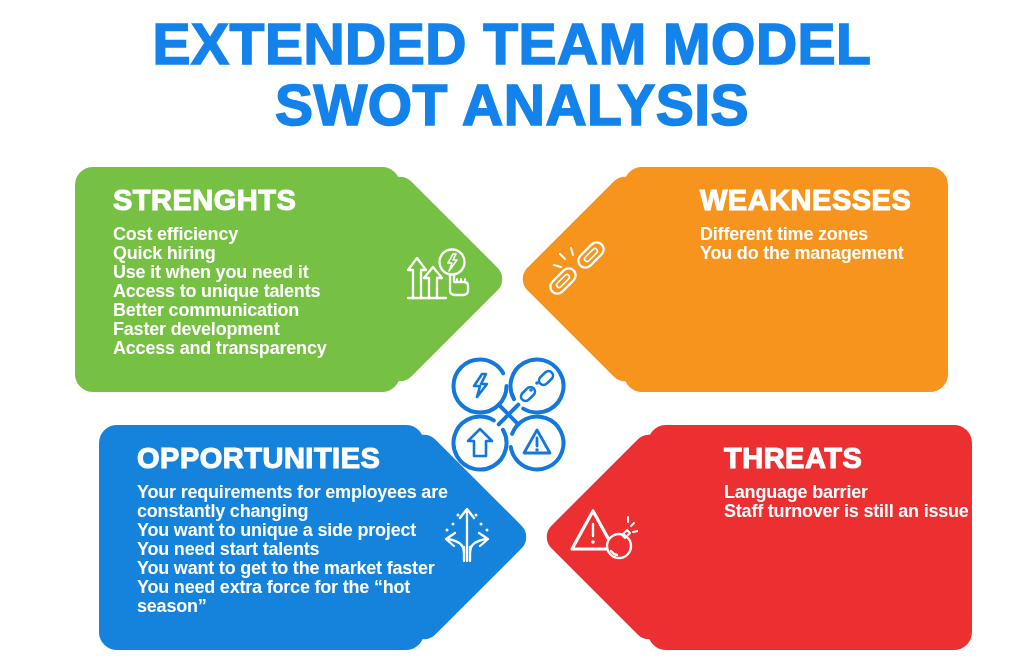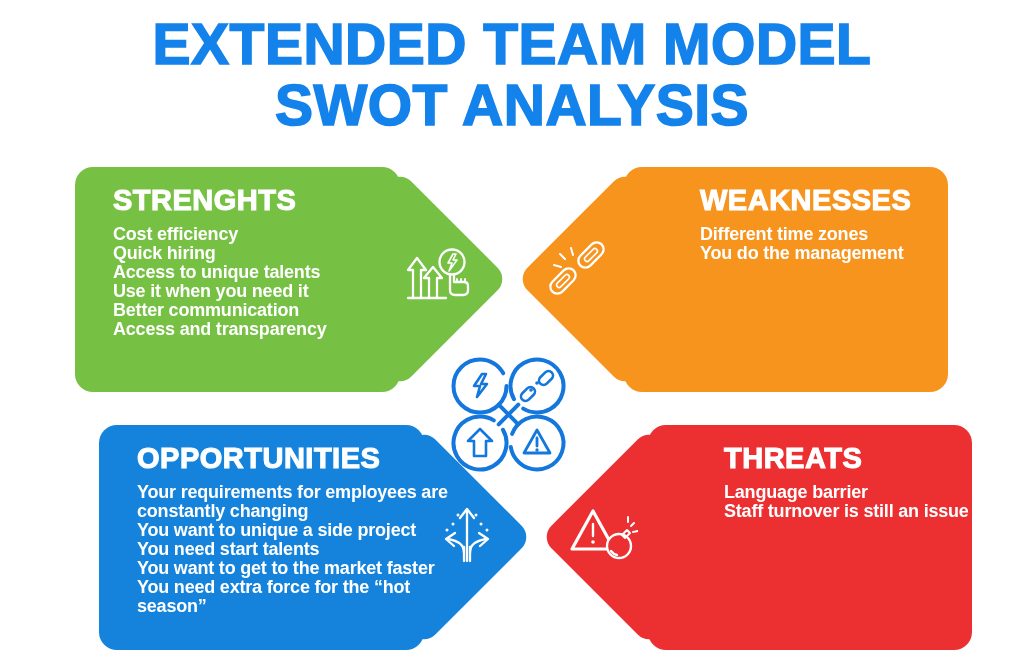--- a/index.html
+++ b/index.html
@@ -44,23 +44,24 @@
     <div>SWOT ANALYSIS</div>
   </div>
 
   <section class="panel green left toprow">
     <div class="rect"></div>
     <div class="tip"></div>
     <h2>STRENGHTS</h2>
     <div class="plist">
         <div>Cost efficiency</div>
         <div>Quick hiring</div>
+        <div>Use it when you need it</div>
         <div>Access to unique talents</div>
-        <div>Use it when you need it</div>
         <div>Better communication</div>
+        <div>Faster development</div>
         <div>Access and transparency</div>
       </div>
     <svg class="q-icon" width="68" height="62" viewBox="0 0 68 62" fill="none" stroke="#fff" stroke-width="2.3" stroke-linecap="round" stroke-linejoin="round">
       <path d="M3,53 H41"></path>
       <path d="M8,53 L8,25 L3,25 L12,13 L21,25 L16,25 L16,53"></path>
       <path d="M24,53 L24,33 L19,33 L28,22 L37,33 L32,33 L32,53"></path>
       <circle cx="47" cy="17" r="12.5"></circle>
       <path d="M48,9 L43,18 L47,18 L44,26 L52,15 L48,15 L51,9 Z" stroke-width="1.6"></path>
       <path d="M45,29 V45 Q45,50 50,50 H58 Q63,50 63,45 V41 Q63,37 59,37 H49 V29"></path>
       <path d="M52,37 v-3 M56,37 v-3 M60,37 v-3" stroke-width="1.8"></path>

